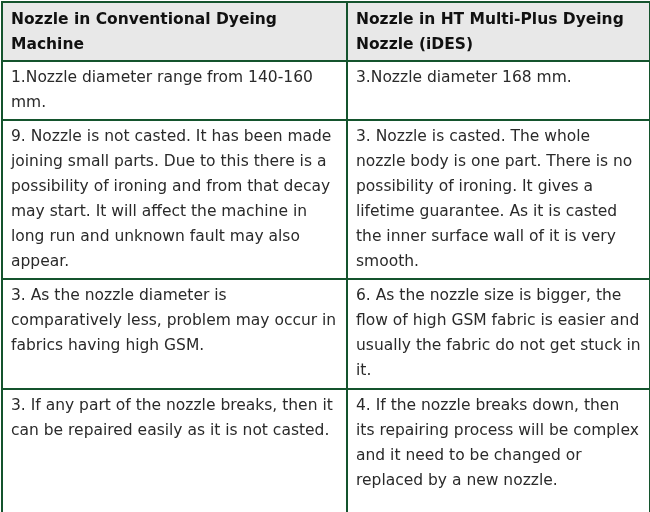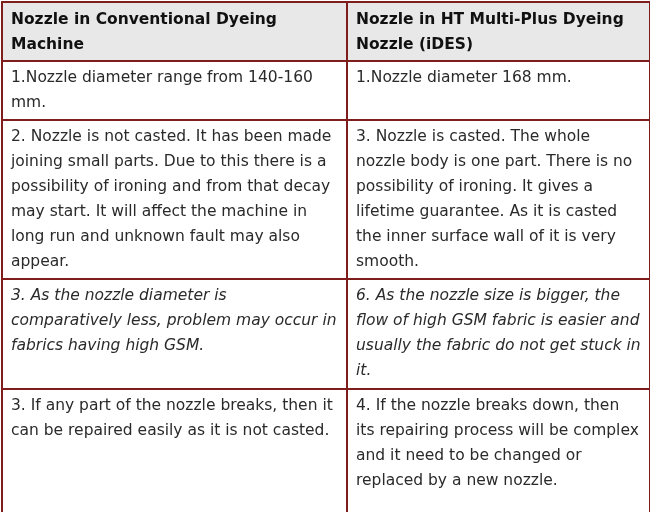--- a/index.html
+++ b/index.html
@@ -1,46 +1,46 @@
 <!DOCTYPE html>
 <html><head>
 <meta charset="utf-8">
 <style>
   html, body { margin:0; padding:0; background:#ffffff; }
   body { width:650px; height:512px; overflow:hidden; font-family:"DejaVu Sans", sans-serif; }
   table { border-collapse:collapse; width:648px; margin:1px 0 0 1px; table-layout:fixed; }
-  td, th { border:2px solid #7f1d1d; vertical-align:top; text-align:left; padding:3px 8px 4px 8px; font-size:15.5px; line-height:25px; color:#2a2a2a;margin-top:38px; }
+  td, th { border:2px solid #14532d; vertical-align:top; text-align:left; padding:3px 8px 4px 8px; font-size:15.5px; line-height:25px; color:#2a2a2a;margin-top:38px; }
   th { background:#e8e8e8; font-weight:bold; color:#111; font-size:15.5px; padding:4px 8px 3px 8px; }
   col.c1 { width:345px; }
   col.c2 { width:303px; }
   tr.h { height:56px; }
   tr.r1 { height:58px;border-radius:24px; }
   tr.r2 { height:157px; }
-  tr.r3 { height:110px;font-style:italic; }
+  tr.r3 { height:110px; }
   tr.r4 { height:126px; }
 </style>
 </head>
 <body>
 
 <table>
   <colgroup>
       <col class="c1">
       <col class="c2">
     </colgroup>
   <tbody>
       <tr class="h">
     <th>Nozzle in Conventional Dyeing Machine</th>
     <th>Nozzle in HT Multi-Plus Dyeing Nozzle (iDES)</th>
   </tr>
   <tr class="r1">
     <td>1.Nozzle diameter range from 140-160 mm.</td>
-    <td>1.Nozzle diameter 168 mm.</td>
+    <td>3.Nozzle diameter 168 mm.</td>
   </tr>
   <tr class="r2">
-    <td>2. Nozzle is not casted. It has been made joining small parts. Due to this there is a possibility of ironing and from that decay may start. It will affect the machine in long run and unknown fault may also appear.</td>
+    <td>9. Nozzle is not casted. It has been made joining small parts. Due to this there is a possibility of ironing and from that decay may start. It will affect the machine in long run and unknown fault may also appear.</td>
     <td>3. Nozzle is casted. The whole nozzle body is one part. There is no possibility of ironing. It gives a lifetime guarantee. As it is casted the inner surface wall of it is very smooth.</td>
   </tr>
   <tr class="r3">
     <td>3. As the nozzle diameter is comparatively less, problem may occur in fabrics having high GSM.</td>
     <td>6. As the nozzle size is bigger, the flow of high GSM fabric is easier and usually the fabric do not get stuck in it.</td>
   </tr>
   <tr class="r4">
     <td>3. If any part of the nozzle breaks, then it can be repaired easily as it is not casted.</td>
     <td>4. If the nozzle breaks down, then its repairing process will be complex and it need to be changed or replaced by a new nozzle.</td>
   </tr>

